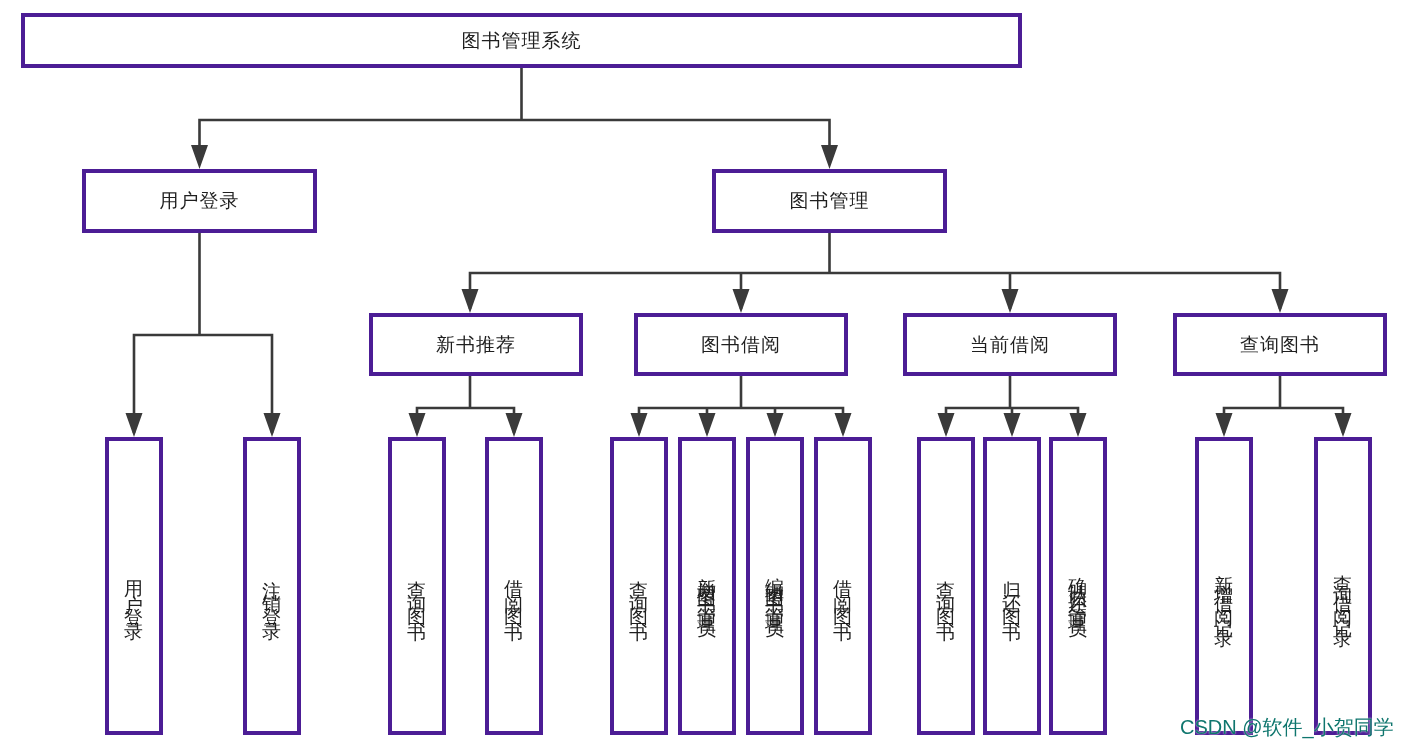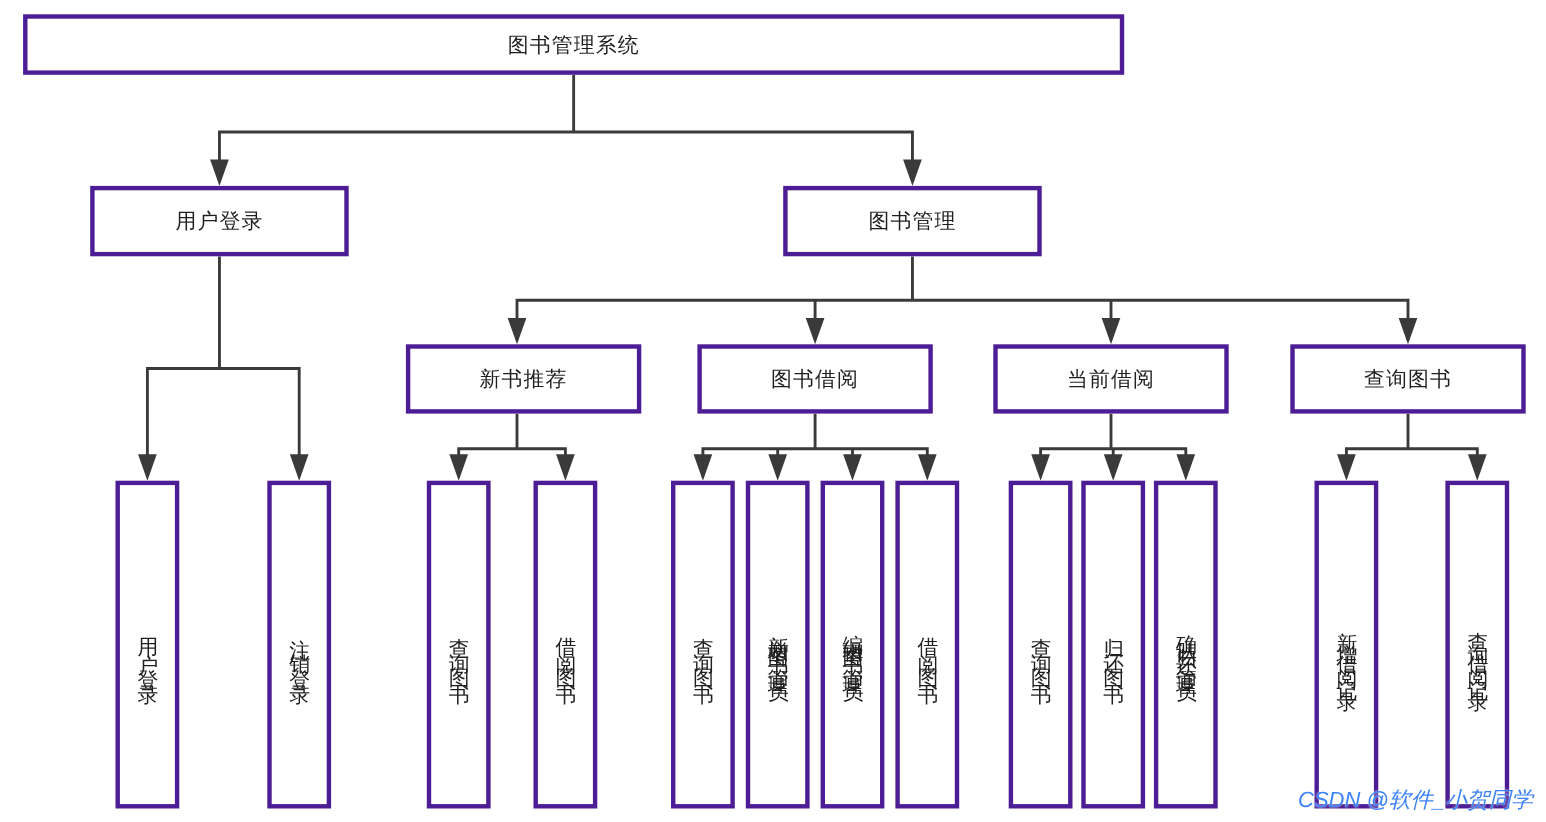--- a/index.html
+++ b/index.html
@@ -73,24 +73,23 @@
   .lf10 { left: 983px;  }
   .lf11 { left: 1049px; }
   .lf12 { left: 1195px; }
   .lf13 { left: 1314px; }
   #watermark {
     position: absolute;
     left: 1180px;
     top: 714px;
     z-index: 3;
     font-size: 20px;
-    color: #3b82f6;
+    color: #0f766e;
     white-space: nowrap;
     text-shadow: 0 0 2px #ffffff;
-    font-style: italic;
   }
 </style>
 </head>
 <body>
 
 <div id="stage">
 
   <svg id="wires" viewBox="0 0 1405 747" xmlns="http://www.w3.org/2000/svg">
 
     <path fill="none" stroke="#3a3a3a" stroke-width="2.6" stroke-linejoin="miter" d="M521.5 68 V120

